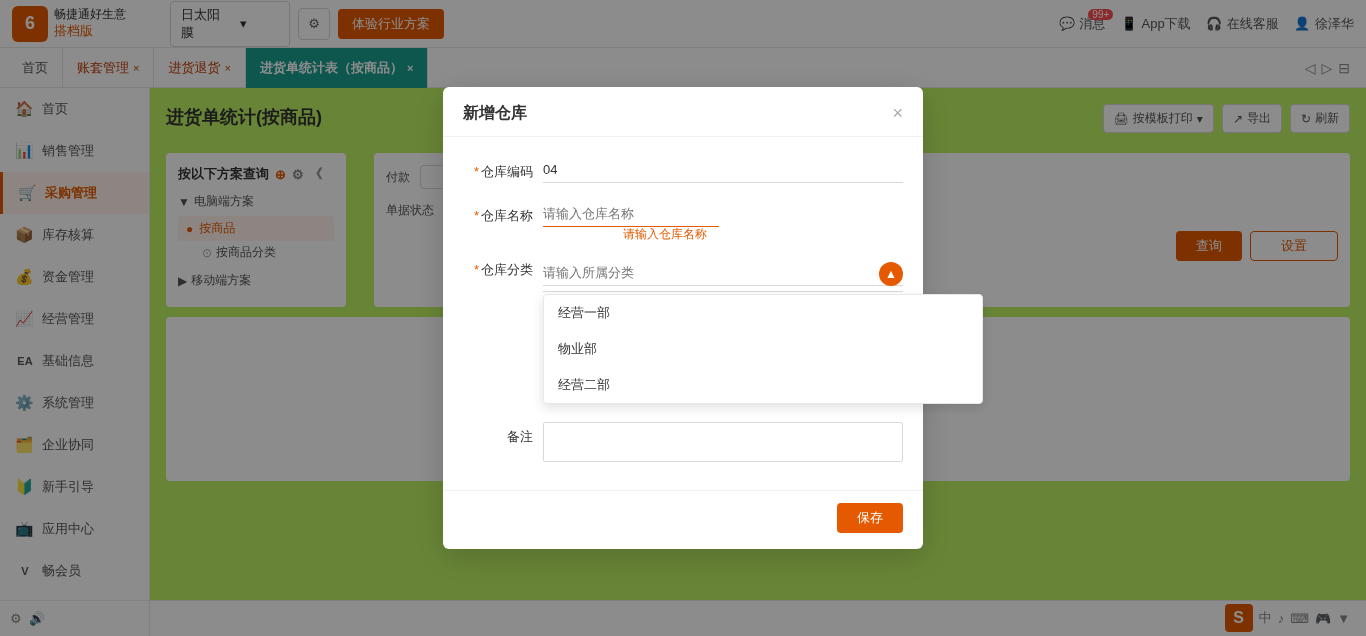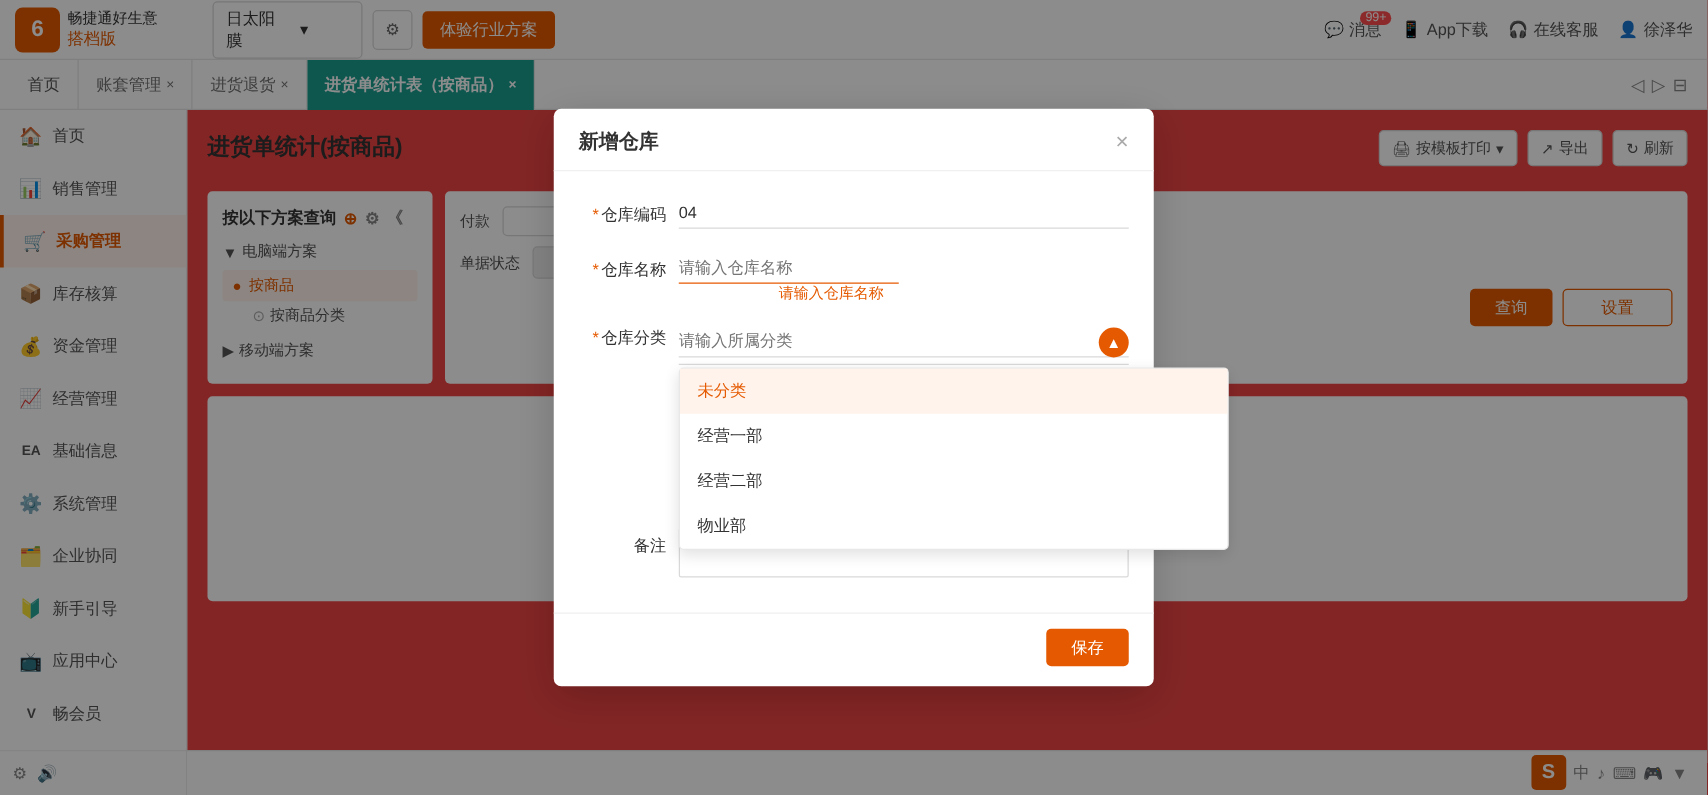--- a/index.html
+++ b/index.html
@@ -49,21 +49,21 @@
 
     
     .nav-tabs {
       display: flex; align-items: center; height: 40px;
       background: #fff; border-bottom: 1px solid #e8e8e8;
       padding: 0 8px; gap: 0;
     }
     .nav-tab {
       display: flex; align-items: center; gap: 4px;
       padding: 0 14px; height: 40px; cursor: pointer;
-      border-right: 1px solid #e8e8e8; color: #737373; font-size: 13px;
+      border-right: 1px solid #e8e8e8; color: #c2410c; font-size: 13px;
       position: relative;
     }
     .nav-tab.active {
       background: #1a9e8f; color: white; font-weight: bold;
     }
     .nav-tab .close-x { font-size: 11px; cursor: pointer; }
     .nav-tab-home { padding: 0 14px; color: #555; }
     .tab-spacer { flex: 1; }
     .tab-actions { display: flex; align-items: center; gap: 6px; padding-right: 8px; }
     .tab-action-btn { cursor: pointer; color: #888; font-size: 14px; }
@@ -79,21 +79,21 @@
     }
     .sidebar-item {
       display: flex; align-items: center; gap: 8px;
       padding: 12px 16px; cursor: pointer; color: #555; font-size: 13px;
     }
     .sidebar-item.active { background: #fff3ec; color: #e55a00; font-weight: bold; border-left: 3px solid #e55a00; }
     .sidebar-icon { width: 18px; height: 18px; display: flex; align-items: center; justify-content: center; font-size: 15px; }
     .sidebar-bottom { margin-top: auto; padding: 10px; display: flex; gap: 8px; border-top: 1px solid #f0f0f0; }
 
     
-    .content { flex: 1; background: #ef4444; overflow: auto; padding: 16px; position: relative; }
+    .content { flex: 1; background: #bef264; overflow: auto; padding: 16px; position: relative; }
     .page-title { font-size: 18px; font-weight: bold; color: #333; margin-bottom: 14px; }
     .content-toolbar {
       display: flex; align-items: center; justify-content: flex-end; gap: 8px; margin-bottom: 10px;
     }
     .toolbar-btn {
       display: flex; align-items: center; gap: 4px;
       border: 1px solid #d9d9d9; border-radius: 4px; padding: 5px 10px;
       cursor: pointer; background: #fff; color: #555; font-size: 12px;
     }
     .query-btn {
@@ -357,21 +357,21 @@
           <span>↗</span>
           <span>导出</span>
         </div>
         <div class="toolbar-btn">
           <span>↻</span>
           <span>刷新</span>
         </div>
       </div>
     </div>
 
-    <div style="display:flex;gap:10px;margin-bottom:10px;">
+    <div style="display:flex;gap:28px;margin-bottom:10px;">
 
       <div style="background:#fff;border-radius:4px;padding:12px;width:180px;min-width:180px;">
         <div class="filter-title">
           <span>按以下方案查询</span>
           <span style="color:#e55a00;cursor:pointer;">⊕</span>
           <span style="cursor:pointer;color:#888;">⚙</span>
           <span style="cursor:pointer;color:#888;">《</span>
         </div>
         <div class="filter-section-title">
           <span>▼</span>
@@ -452,24 +452,23 @@
 
       <div class="form-row">
         <label class="form-label required">仓库分类</label>
         <div class="form-select-container">
           <div class="form-select-input">
             <input class="form-input" style="border-bottom: 1px solid rgb(217, 217, 217);" placeholder="请输入所属分类">
             <div class="form-select-arrow">▲</div>
           </div>
 
           <div class="dropdown-list">
-            <div class="dropdown-item selected">未分类</div>
             <div class="dropdown-item">经营一部</div>
+            <div class="dropdown-item">物业部</div>
             <div class="dropdown-item">经营二部</div>
-            <div class="dropdown-item">物业部</div>
           </div>
         </div>
       </div>
 
       <div class="form-row" style="margin-top:130px;">
         <label class="form-label">备注</label>
         <textarea class="form-input" rows="2" style="border: 1px solid rgb(217, 217, 217); border-radius: 2px; padding: 4px 8px;"></textarea>
       </div>
 
     </div>

